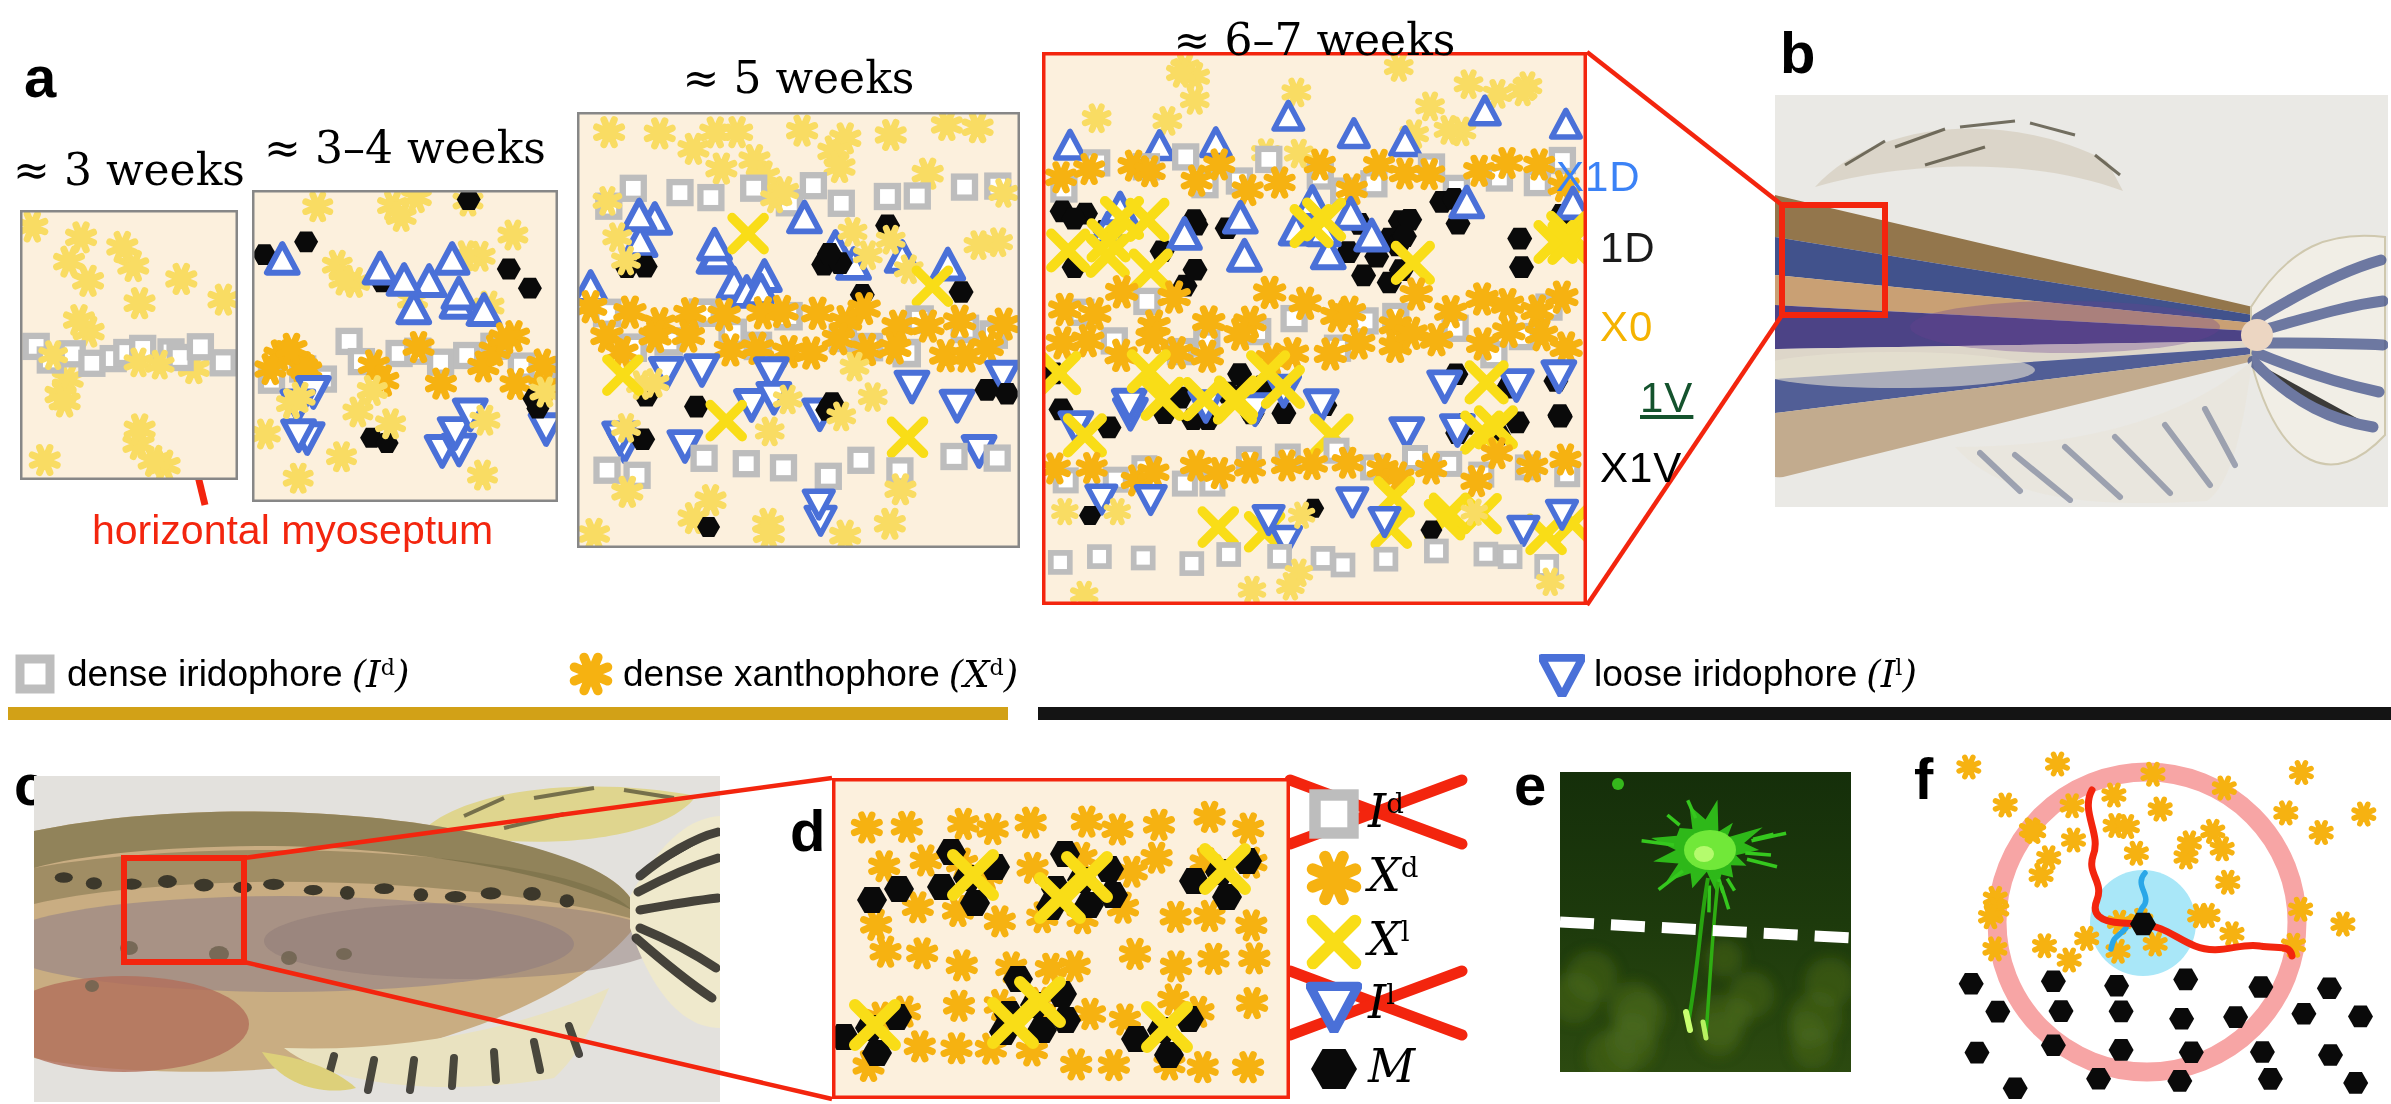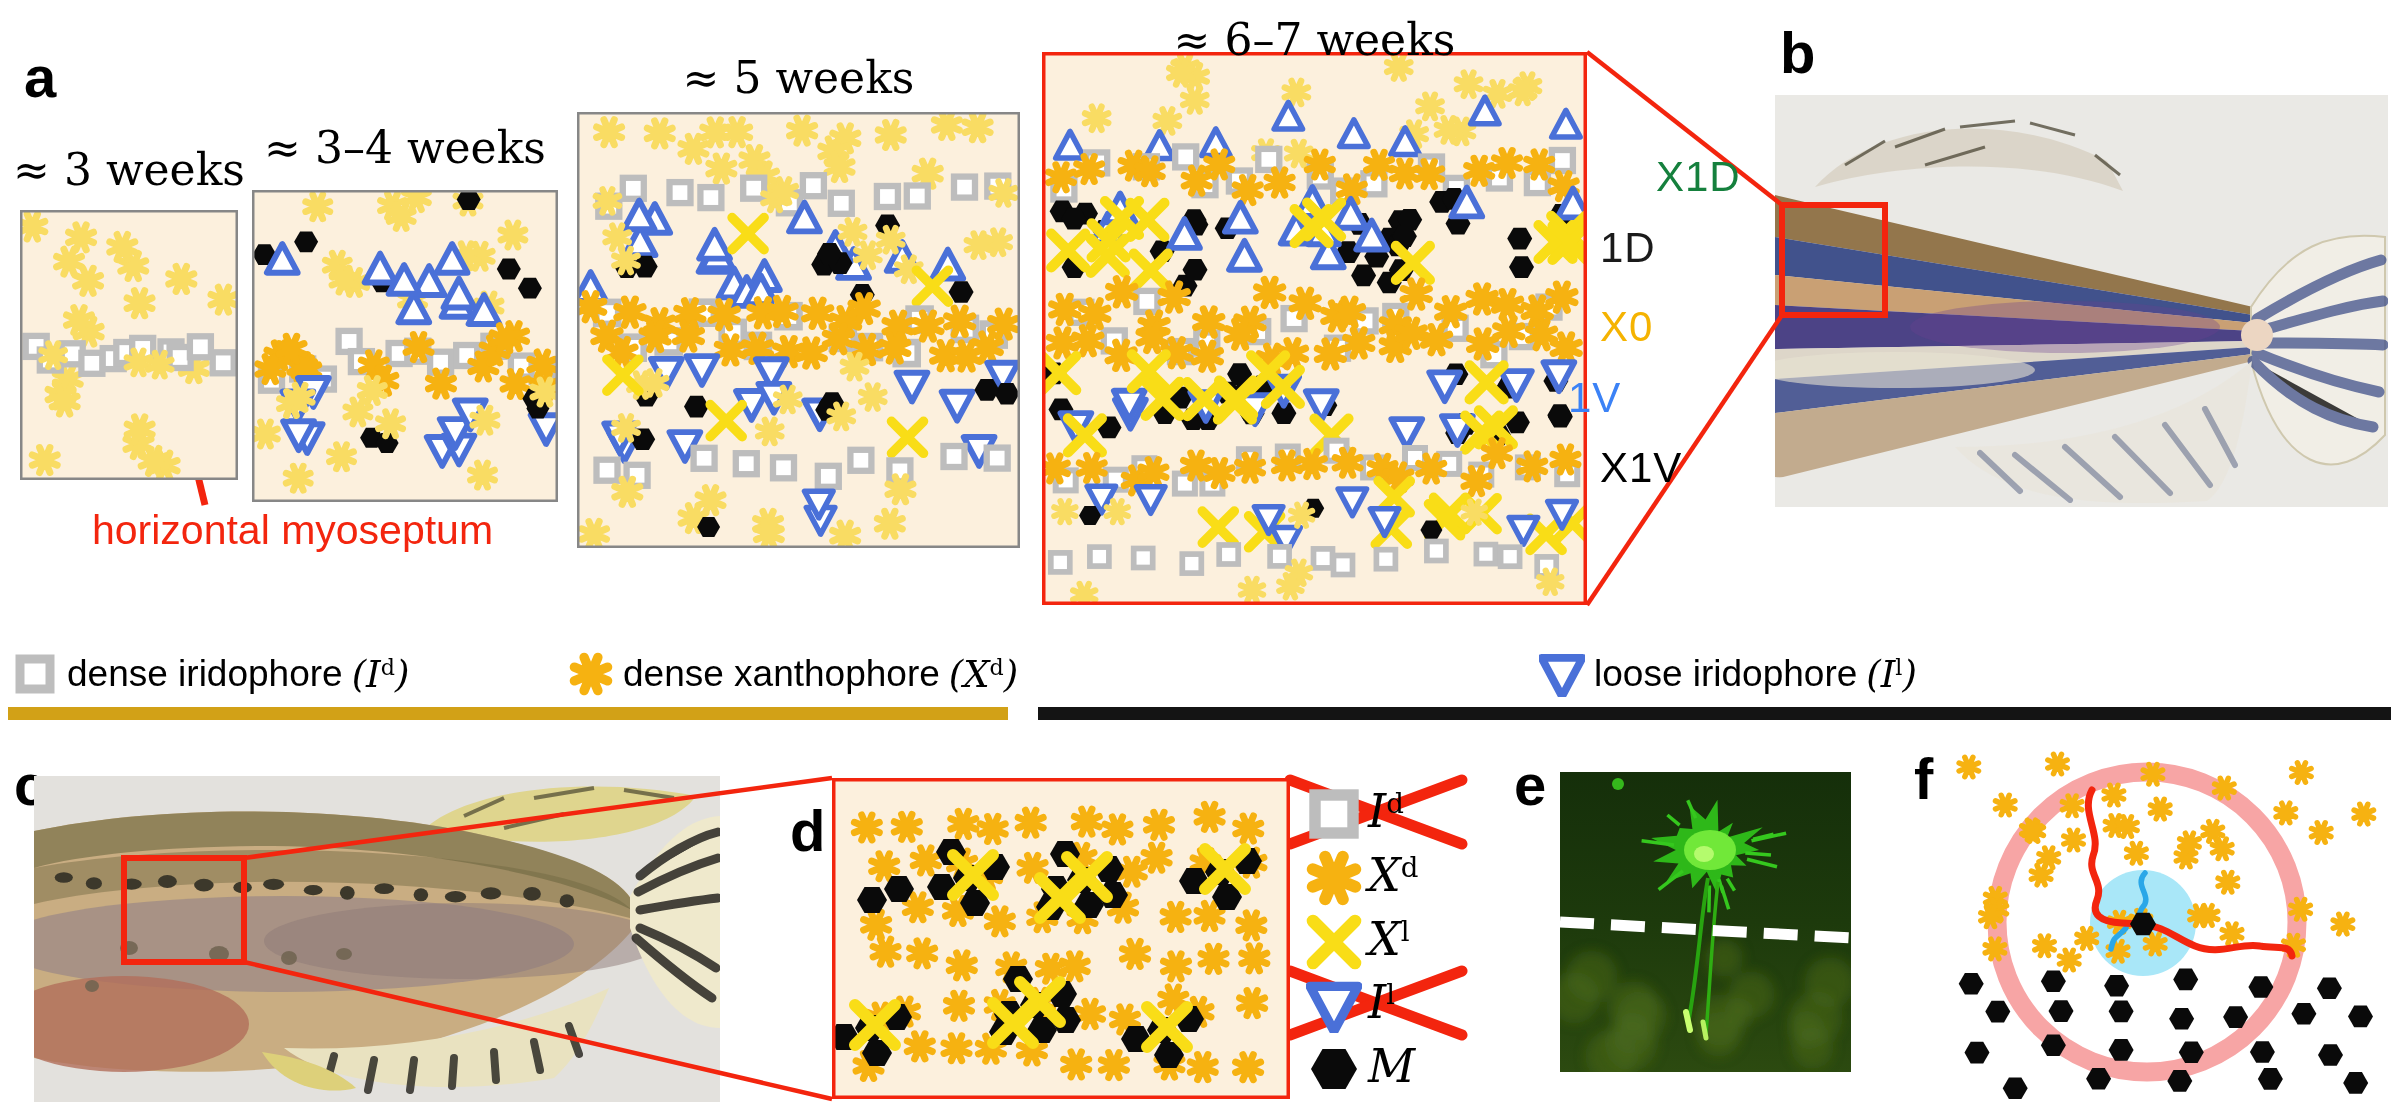--- a/index.html
+++ b/index.html
@@ -794,24 +794,24 @@
       <rect x="458.6" y="495.2" width="19" height="19" fill="#fff" stroke="#bdbdbd" stroke-width="5.7"></rect>
       <rect x="495.2" y="504.9" width="19" height="19" fill="#fff" stroke="#bdbdbd" stroke-width="5.7"></rect>
       <path d="M42.2 543.0L53.3 547.6M42.2 543.0L46.8 554.1M42.2 543.0L37.6 554.1M42.2 543.0L31.1 547.6M42.2 543.0L31.1 538.4M42.2 543.0L37.6 531.9M42.2 543.0L46.8 531.9M42.2 543.0L53.3 538.4" fill="none" stroke="#f9dc63" stroke-width="6.2" stroke-linecap="round"></path>
       <path d="M210.0 538.0L221.1 542.6M210.0 538.0L214.6 549.0M210.0 538.0L205.4 549.0M210.0 538.0L198.9 542.6M210.0 538.0L198.9 533.4M210.0 538.0L205.4 526.9M210.0 538.0L214.6 526.9M210.0 538.0L221.1 533.4" fill="none" stroke="#f9dc63" stroke-width="6.2" stroke-linecap="round"></path>
       <path d="M508.3 529.8L519.3 534.4M508.3 529.8L512.8 540.9M508.3 529.8L503.7 540.9M508.3 529.8L497.2 534.4M508.3 529.8L497.2 525.2M508.3 529.8L503.7 518.7M508.3 529.8L512.8 518.7M508.3 529.8L519.3 525.2" fill="none" stroke="#f9dc63" stroke-width="6.2" stroke-linecap="round"></path>
       <path d="M256.9 520.7L268.0 525.3M256.9 520.7L261.5 531.8M256.9 520.7L252.3 531.8M256.9 520.7L245.8 525.3M256.9 520.7L245.8 516.1M256.9 520.7L252.3 509.6M256.9 520.7L261.5 509.6M256.9 520.7L268.0 516.1" fill="none" stroke="#f9dc63" stroke-width="6.2" stroke-linecap="round"></path>
       <path d="M248.4 534.2L259.5 538.8M248.4 534.2L253.0 545.3M248.4 534.2L243.8 545.3M248.4 534.2L237.3 538.8M248.4 534.2L237.3 529.6M248.4 534.2L243.8 523.1M248.4 534.2L253.0 523.1M248.4 534.2L259.5 529.6" fill="none" stroke="#f9dc63" stroke-width="6.2" stroke-linecap="round"></path>
       <rect x="0" y="0" width="545" height="553" fill="none" stroke="#f3250e" stroke-width="7"></rect>
     </svg>
     <div class="stage-title" style="left: 1314.5px; top: 18px;">≈ 6–7 weeks</div>
-    <div class="stripe-label" style="left: 1656px; top: 156px; color: #15803d;">X1D</div>
+    <div class="stripe-label" style="left: 1556px; top: 156px; color: #3b82f6;">X1D</div>
     <div class="stripe-label" style="left: 1600px; top: 227px; color: rgb(26, 26, 26);">1D</div>
     <div class="stripe-label" style="left: 1600px; top: 306px; color: rgb(245, 179, 1);">X0</div>
-    <div class="stripe-label" style="left: 1568px; top: 377px; color: #3b82f6;">1V</div>
+    <div class="stripe-label" style="left: 1640px; top: 377px; color: #14532d; text-decoration: underline;">1V</div>
     <div class="stripe-label" style="left: 1600px; top: 447px; color: #000000;">X1V</div>
     <div class="legend-item" style="left: 12px;">
       <svg width="46" height="46" viewBox="0 0 46 46">
         <rect x="8.0" y="8.0" width="30" height="30" fill="#fff" stroke="#bdbdbd" stroke-width="9.0"></rect>
       </svg>
       <span>dense iridophore</span>
       <span class="math">(<span>I</span><sup>d</sup>)</span>
     </div>
     <div class="legend-item" style="left: 568px;">
       <svg width="46" height="46" viewBox="0 0 46 46">

